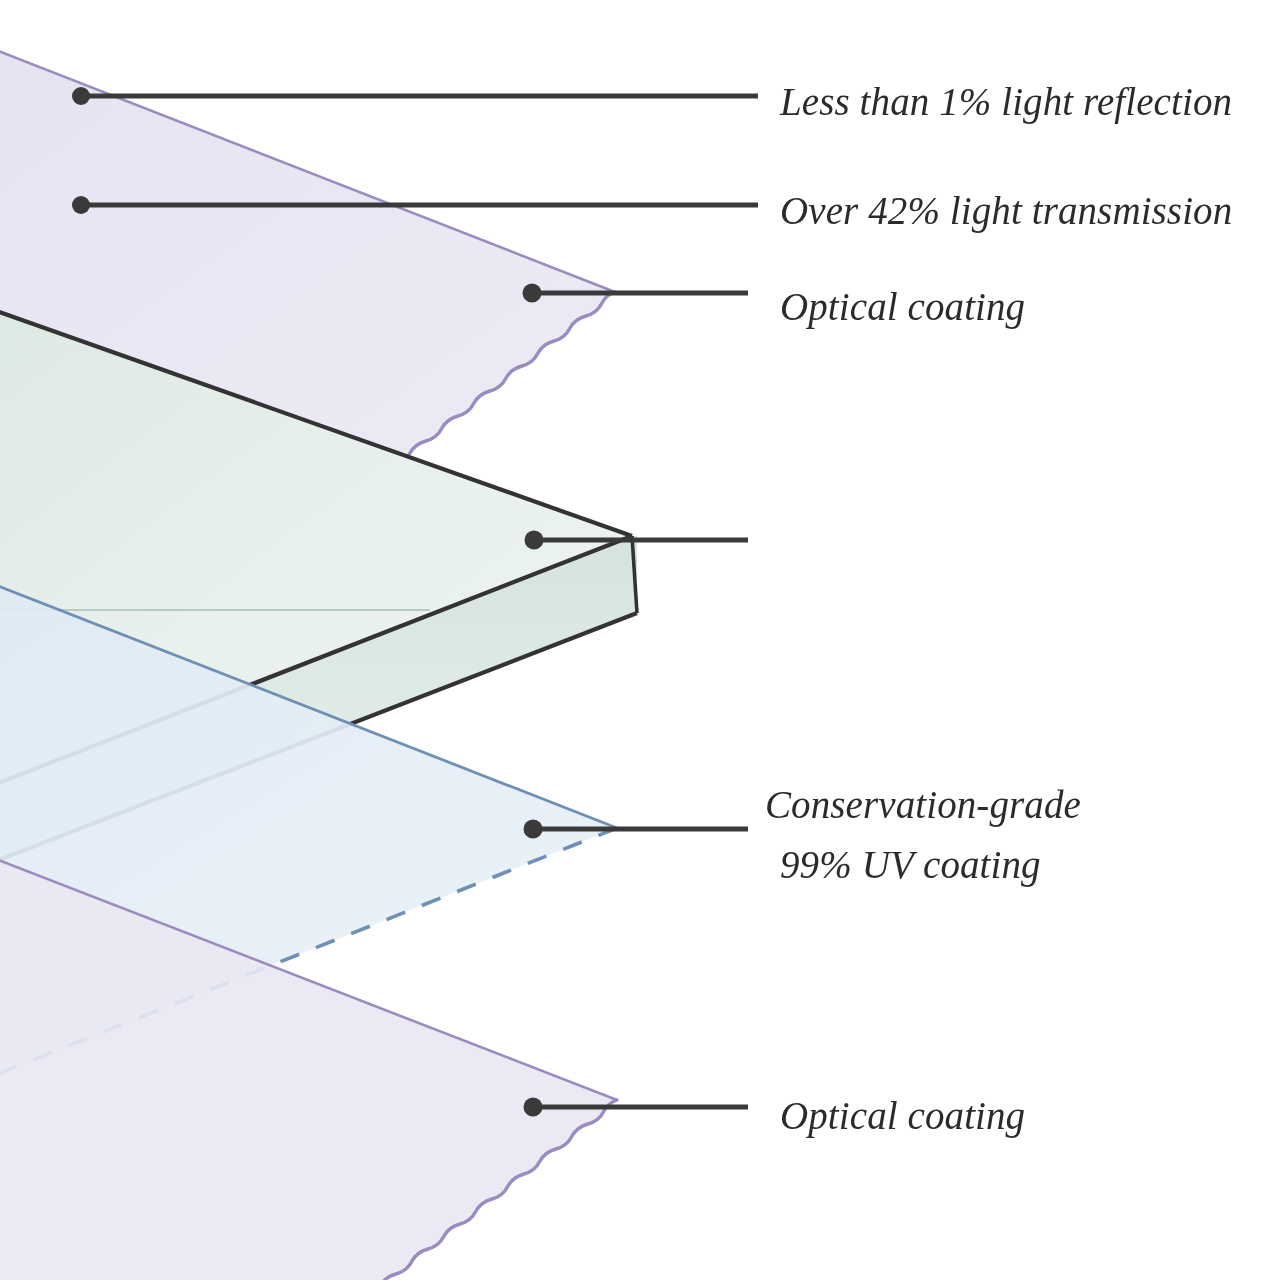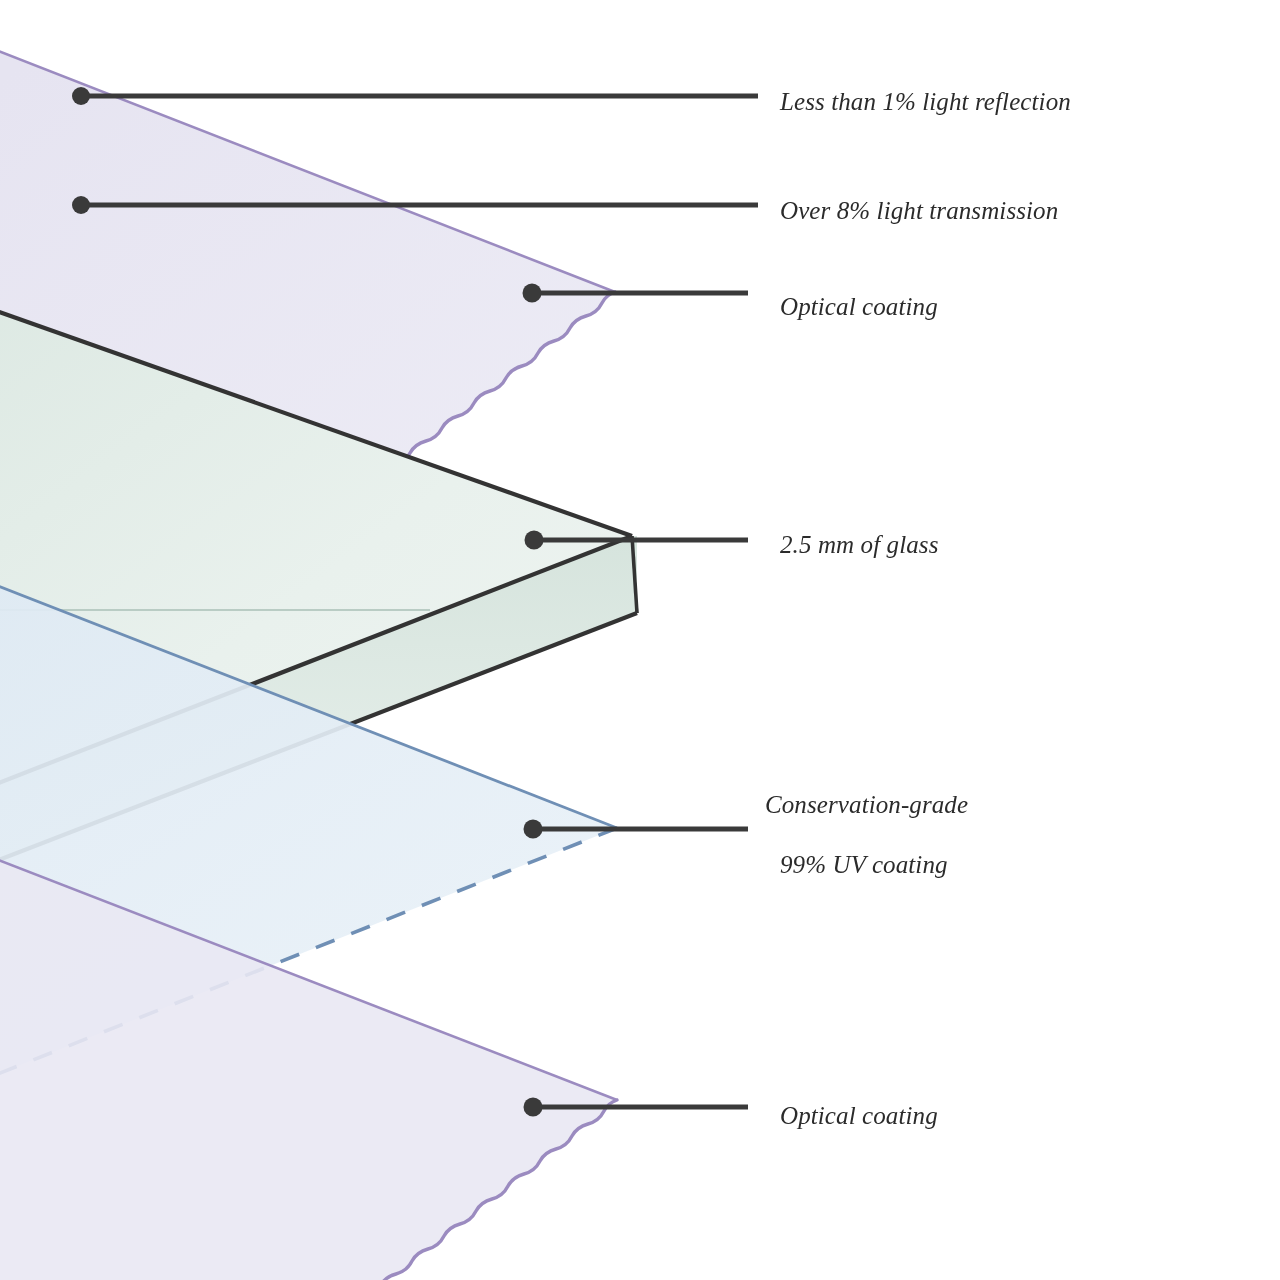--- a/index.html
+++ b/index.html
@@ -19,21 +19,21 @@
     position: absolute;
     inset: 0;
     width: 1280px;
     height: 1280px;
     display: block;
   }
   .callout-text {
     position: absolute;
     font-family: "Liberation Serif", "DejaVu Serif", serif;
     font-style: italic;
-    font-size: 25px;
+    font-size: 39px;
     line-height: 59px;
     color: #2b2b2b;
     white-space: pre;
     letter-spacing: 0.1px;
   }
 </style>
 </head>
 <body>
 
 <div id="stage">
@@ -154,24 +154,23 @@
       </g>
       <g>
         <line x1="533" y1="1107" x2="748" y2="1107" stroke="#3a3a3a" stroke-width="5.2" stroke-linecap="butt"></line>
         <circle cx="533" cy="1107" r="9.5" fill="#3a3a3a"></circle>
       </g>
     </g>
   </svg>
 
   <div class="callout-text" style="left:780px; top:72px;">Less than 1% light reflection</div>
 
-  <div class="callout-text" style="left:780px; top:181px;">Over 8% light transmission</div>
+  <div class="callout-text" style="left:780px; top:181px;">Over 42% light transmission</div>
 
   <div class="callout-text" style="left:780px; top:277px;">Optical coating</div>
 
-  <div class="callout-text" style="left:780px; top:515px;">2.5 mm of glass</div>
 
   <div class="callout-text" style="left:765px; top:775px;">Conservation-grade</div>
   <div class="callout-text" style="left:780px; top:835px;">99% UV coating</div>
 
   <div class="callout-text" style="left:780px; top:1086px;">Optical coating</div>
 
 </div>
 
 </body></html>

